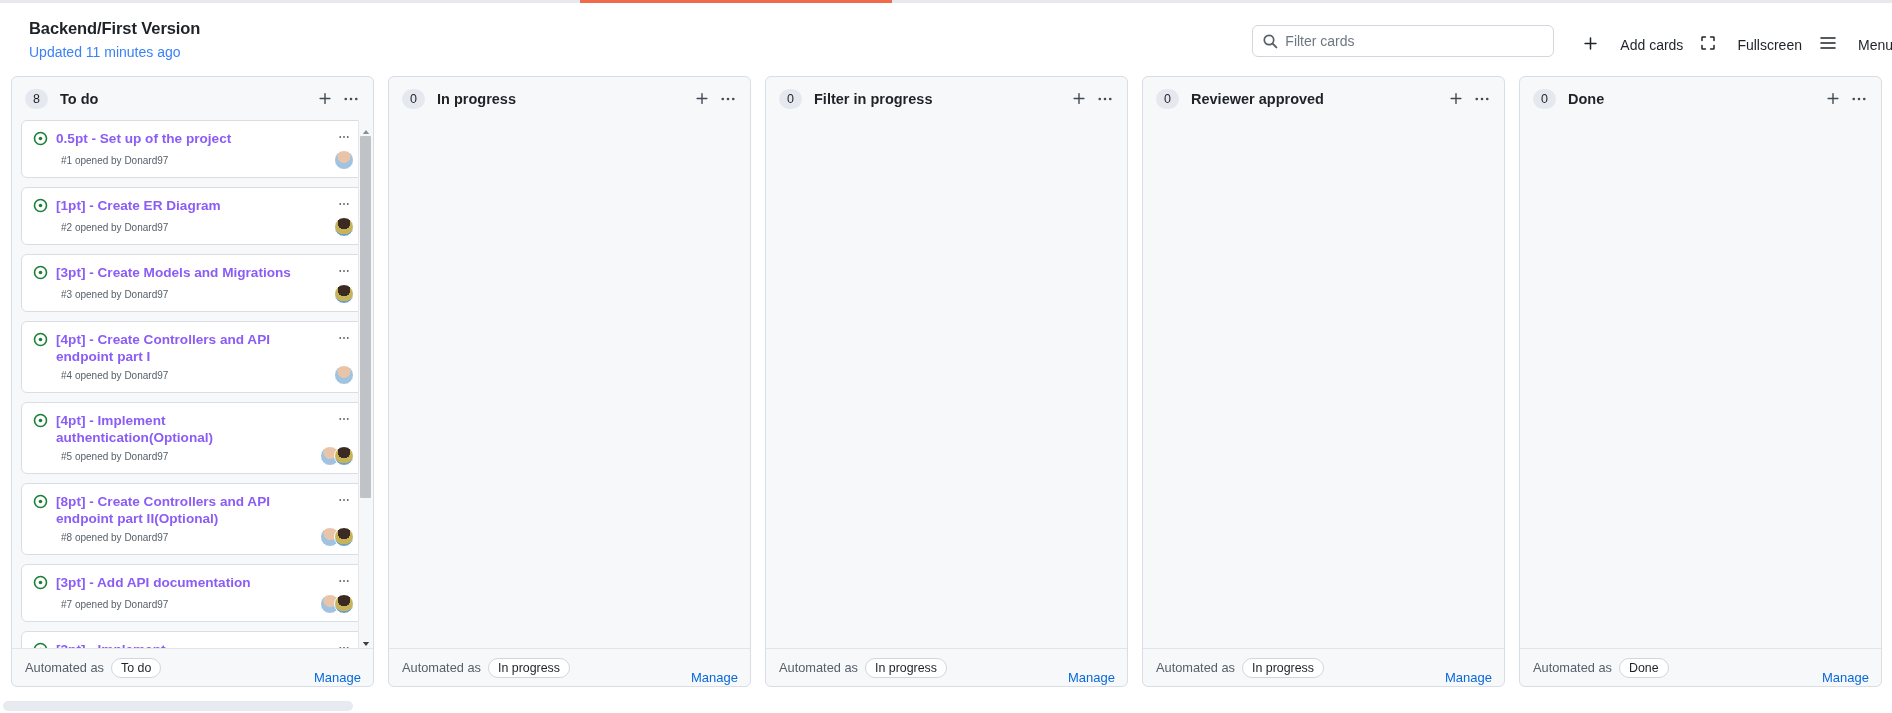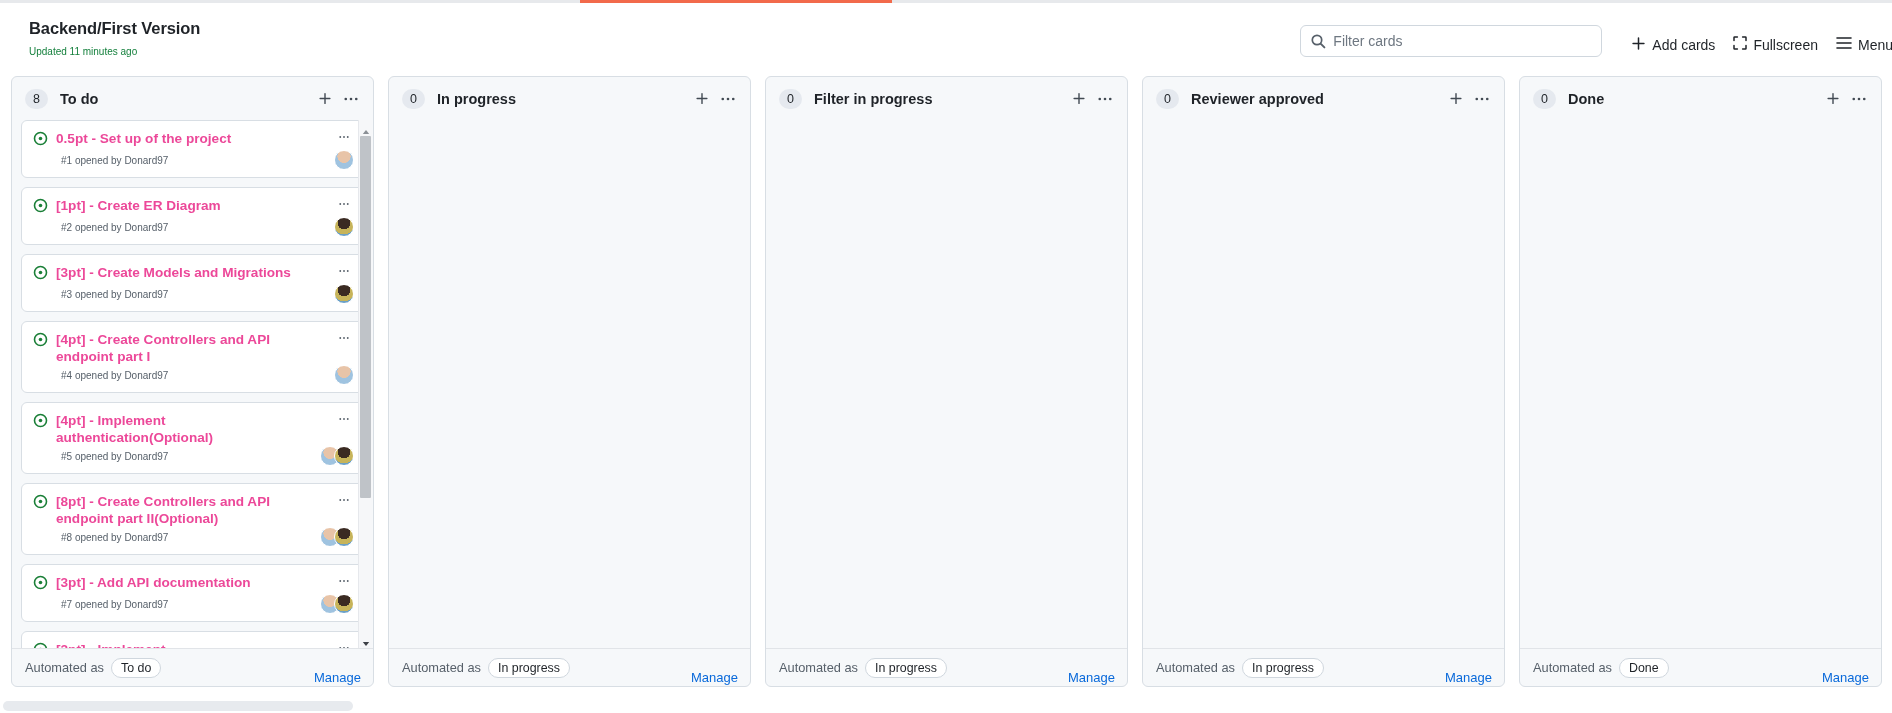--- a/index.html
+++ b/index.html
@@ -29,21 +29,21 @@
     position: absolute; top: 3px; left: 18px;
     width: 1892px; height: 66px;
     background: #ffffff;
   }
   #title-block { position: absolute; left: 11px; top: 15px; }
   #board-title {
     font-size: 16.5px; font-weight: bold; color: #1f2328;
     letter-spacing: -0.1px; line-height: 20px;
   }
   #board-updated {
-    font-size: 10px; color: #15803d; line-height: 20px; margin-top: 4px;
+    font-size: 14px; color: #3b82f6; line-height: 20px; margin-top: 4px;
   }
 
   #header-actions {
     position: absolute; right: 8px; top: 22px;
     display: flex; align-items: center; gap: 0;
   }
   #filter-wrap {
     position: relative;
     width: 302px; height: 39px;
     margin-right: 20px;
@@ -56,21 +56,21 @@
     font-size: 14px; font-family: "Liberation Sans", sans-serif;
     color: #1f2328; outline: none;
   }
   #filter-input::placeholder { color: #6e7781; }
   #filter-search-icon {
     position: absolute; left: 10px; top: 8px;
     width: 16px; height: 16px; pointer-events: none;
   }
 
   .hdr-btn {
-    display: flex; align-items: center; gap: 6px;
+    display: flex; align-items: center; gap: 22px;
     height: 30px; padding: 0 9px;
     font-size: 14px; color: #1f2328;
     background: transparent; border: none; cursor: pointer;
     font-family: "Liberation Sans", sans-serif;
     white-space: nowrap;
   }
   .hdr-btn svg { flex: none; }
 
   
   #board {
@@ -138,21 +138,21 @@
     margin-bottom: 9px;
     padding: 9px 11px 8px 11px;
     position: relative;
     min-height: 54px;
   }
   .card-top { display: flex; align-items: flex-start; }
   .issue-icon { flex: none; margin-top: 1px; margin-right: 8px; }
   .card-title {
     flex: 1;
     font-size: 13.6px; font-weight: bold;
-    color: #ec4899; line-height: 17px;
+    color: #8b5cf6; line-height: 17px;
     padding-right: 26px;
     word-wrap: break-word;
   }
   .card-kebab {
     position: absolute; right: 8px; top: 7px;
     width: 22px; height: 18px;
     display: flex; align-items: center; justify-content: center;
     color: #57606a; cursor: pointer;
     background: none; border: none;
   }

